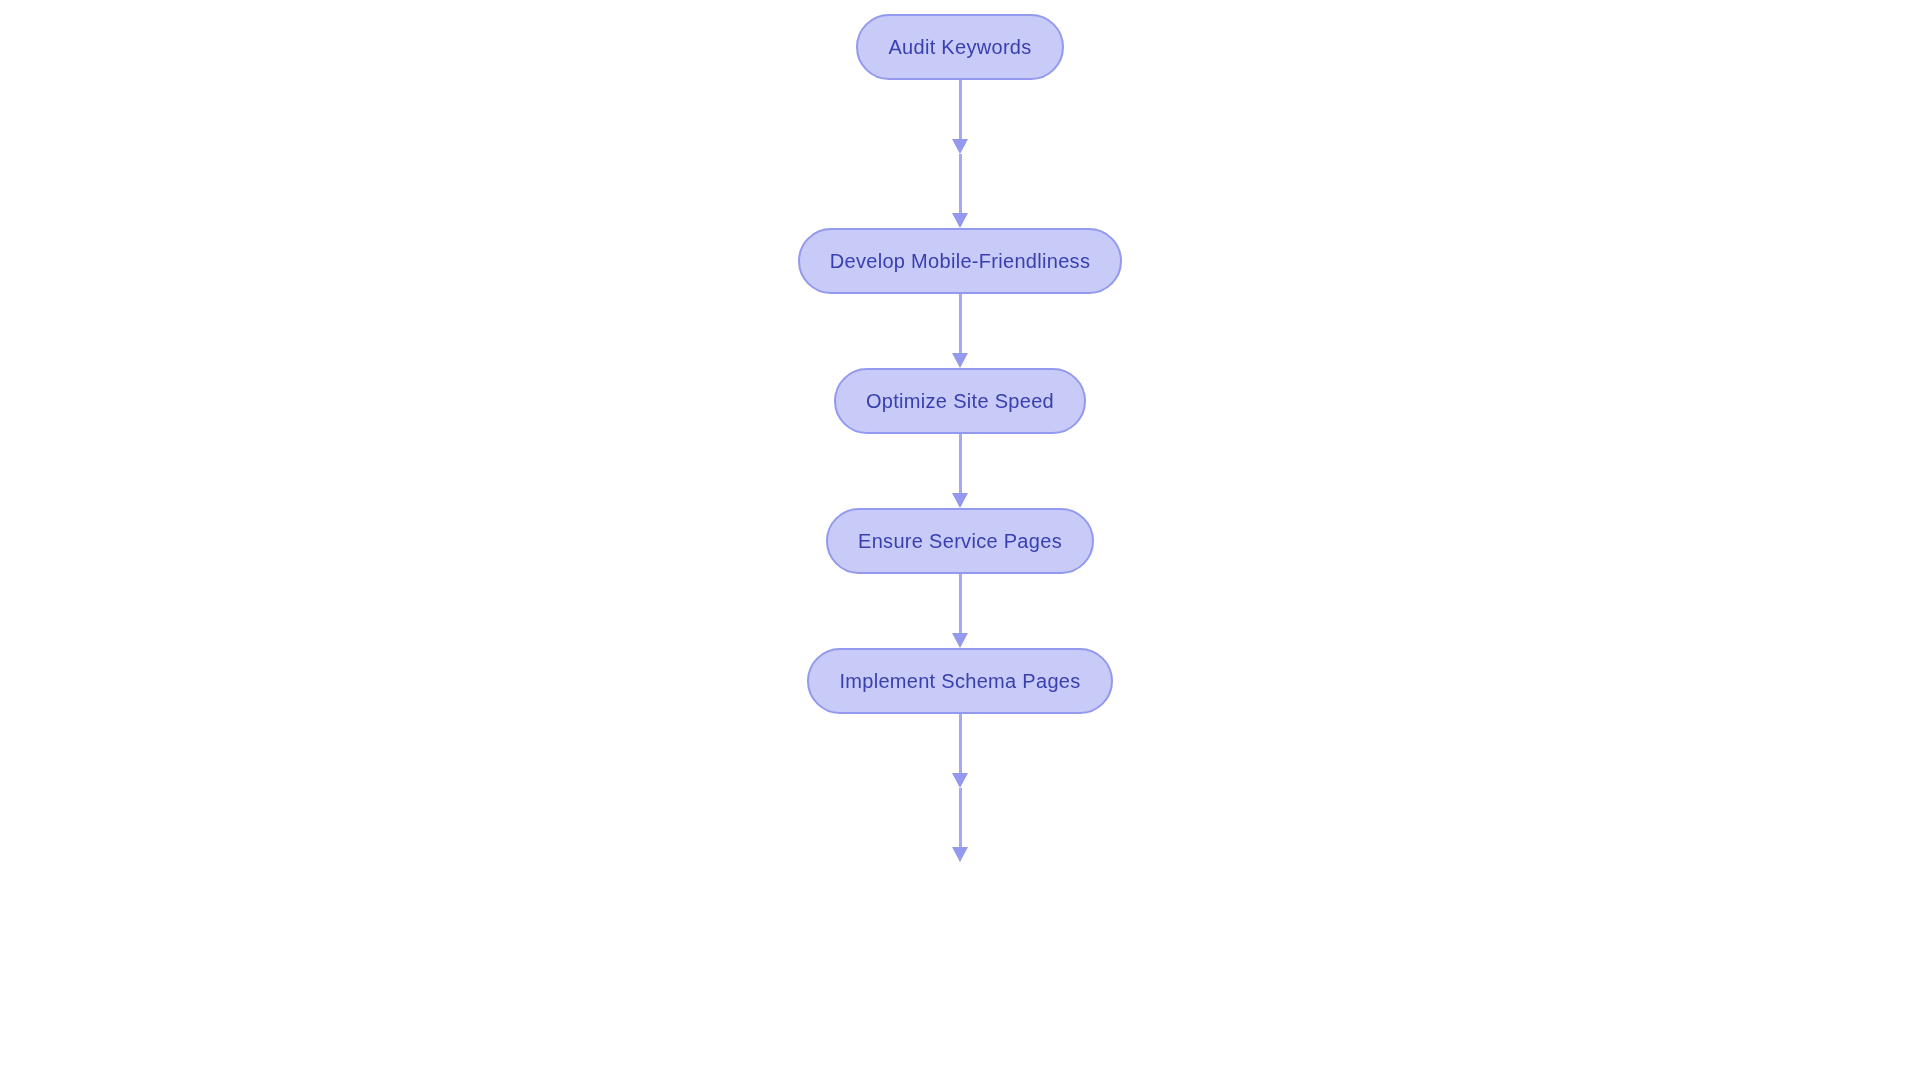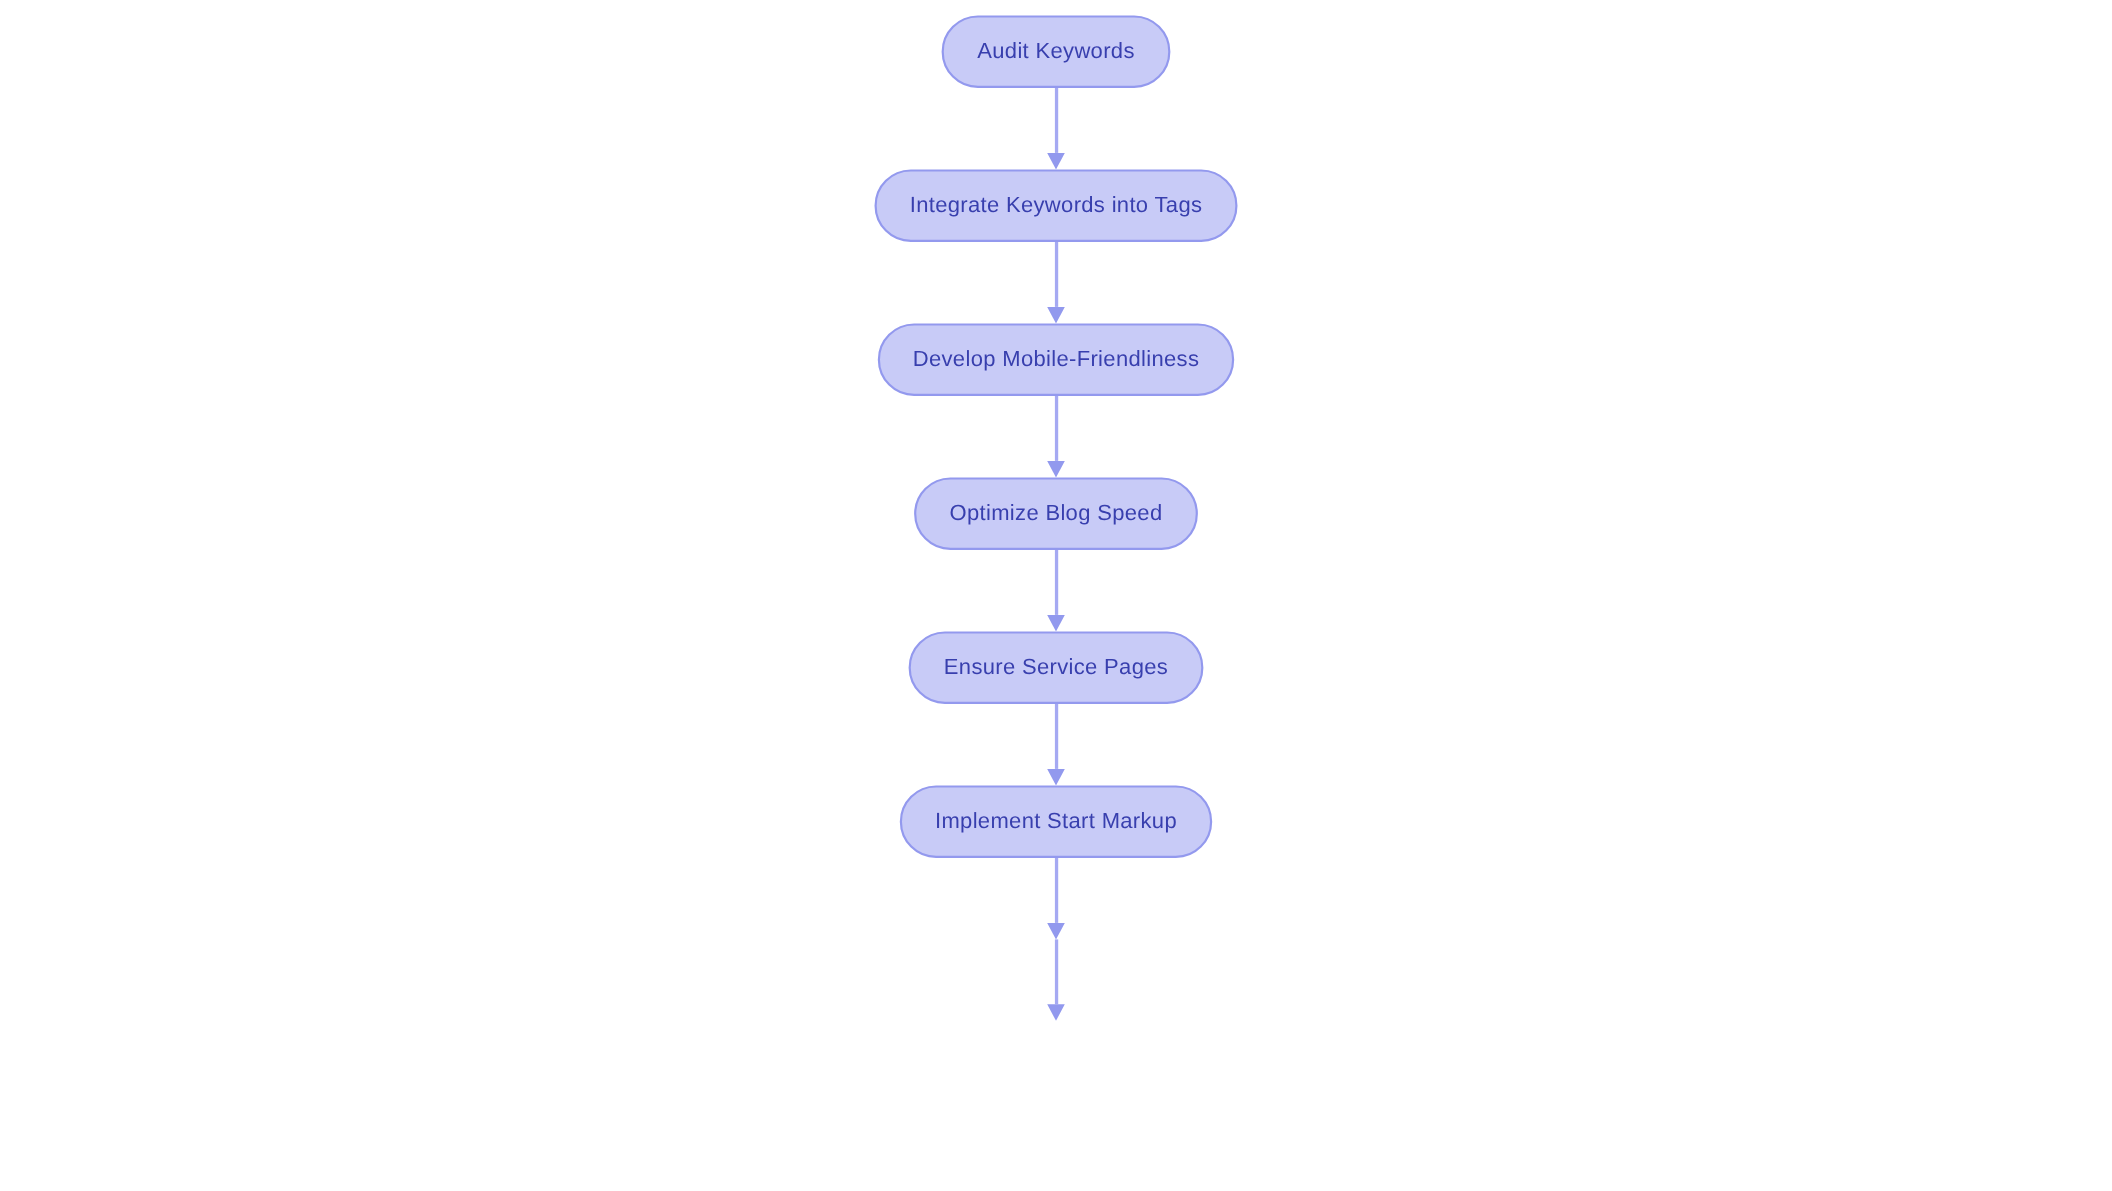--- a/index.html
+++ b/index.html
@@ -74,50 +74,47 @@
 
 <div class="canvas">
   <div class="flow" id="flow">
       <div class="node">
     <span class="node-label">Audit Keywords</span>
   </div>
       <div class="arrow">
     <span class="arrow-line"></span>
     <span class="arrow-head"></span>
   </div>
-      <div class="node">
-    <span class="node-label">Integrate Keywords into Tags</span>
-  </div>
       <div class="arrow">
     <span class="arrow-line"></span>
     <span class="arrow-head"></span>
   </div>
       <div class="node">
     <span class="node-label">Develop Mobile-Friendliness</span>
   </div>
       <div class="arrow">
     <span class="arrow-line"></span>
     <span class="arrow-head"></span>
   </div>
       <div class="node">
-    <span class="node-label">Optimize Blog Speed</span>
+    <span class="node-label">Optimize Site Speed</span>
   </div>
       <div class="arrow">
     <span class="arrow-line"></span>
     <span class="arrow-head"></span>
   </div>
       <div class="node">
     <span class="node-label">Ensure Service Pages</span>
   </div>
       <div class="arrow">
     <span class="arrow-line"></span>
     <span class="arrow-head"></span>
   </div>
       <div class="node">
-    <span class="node-label">Implement Start Markup</span>
+    <span class="node-label">Implement Schema Pages</span>
   </div>
       <div class="arrow">
     <span class="arrow-line"></span>
     <span class="arrow-head"></span>
   </div>
       <div class="arrow">
     <span class="arrow-line"></span>
     <span class="arrow-head"></span>
   </div>
     </div>

